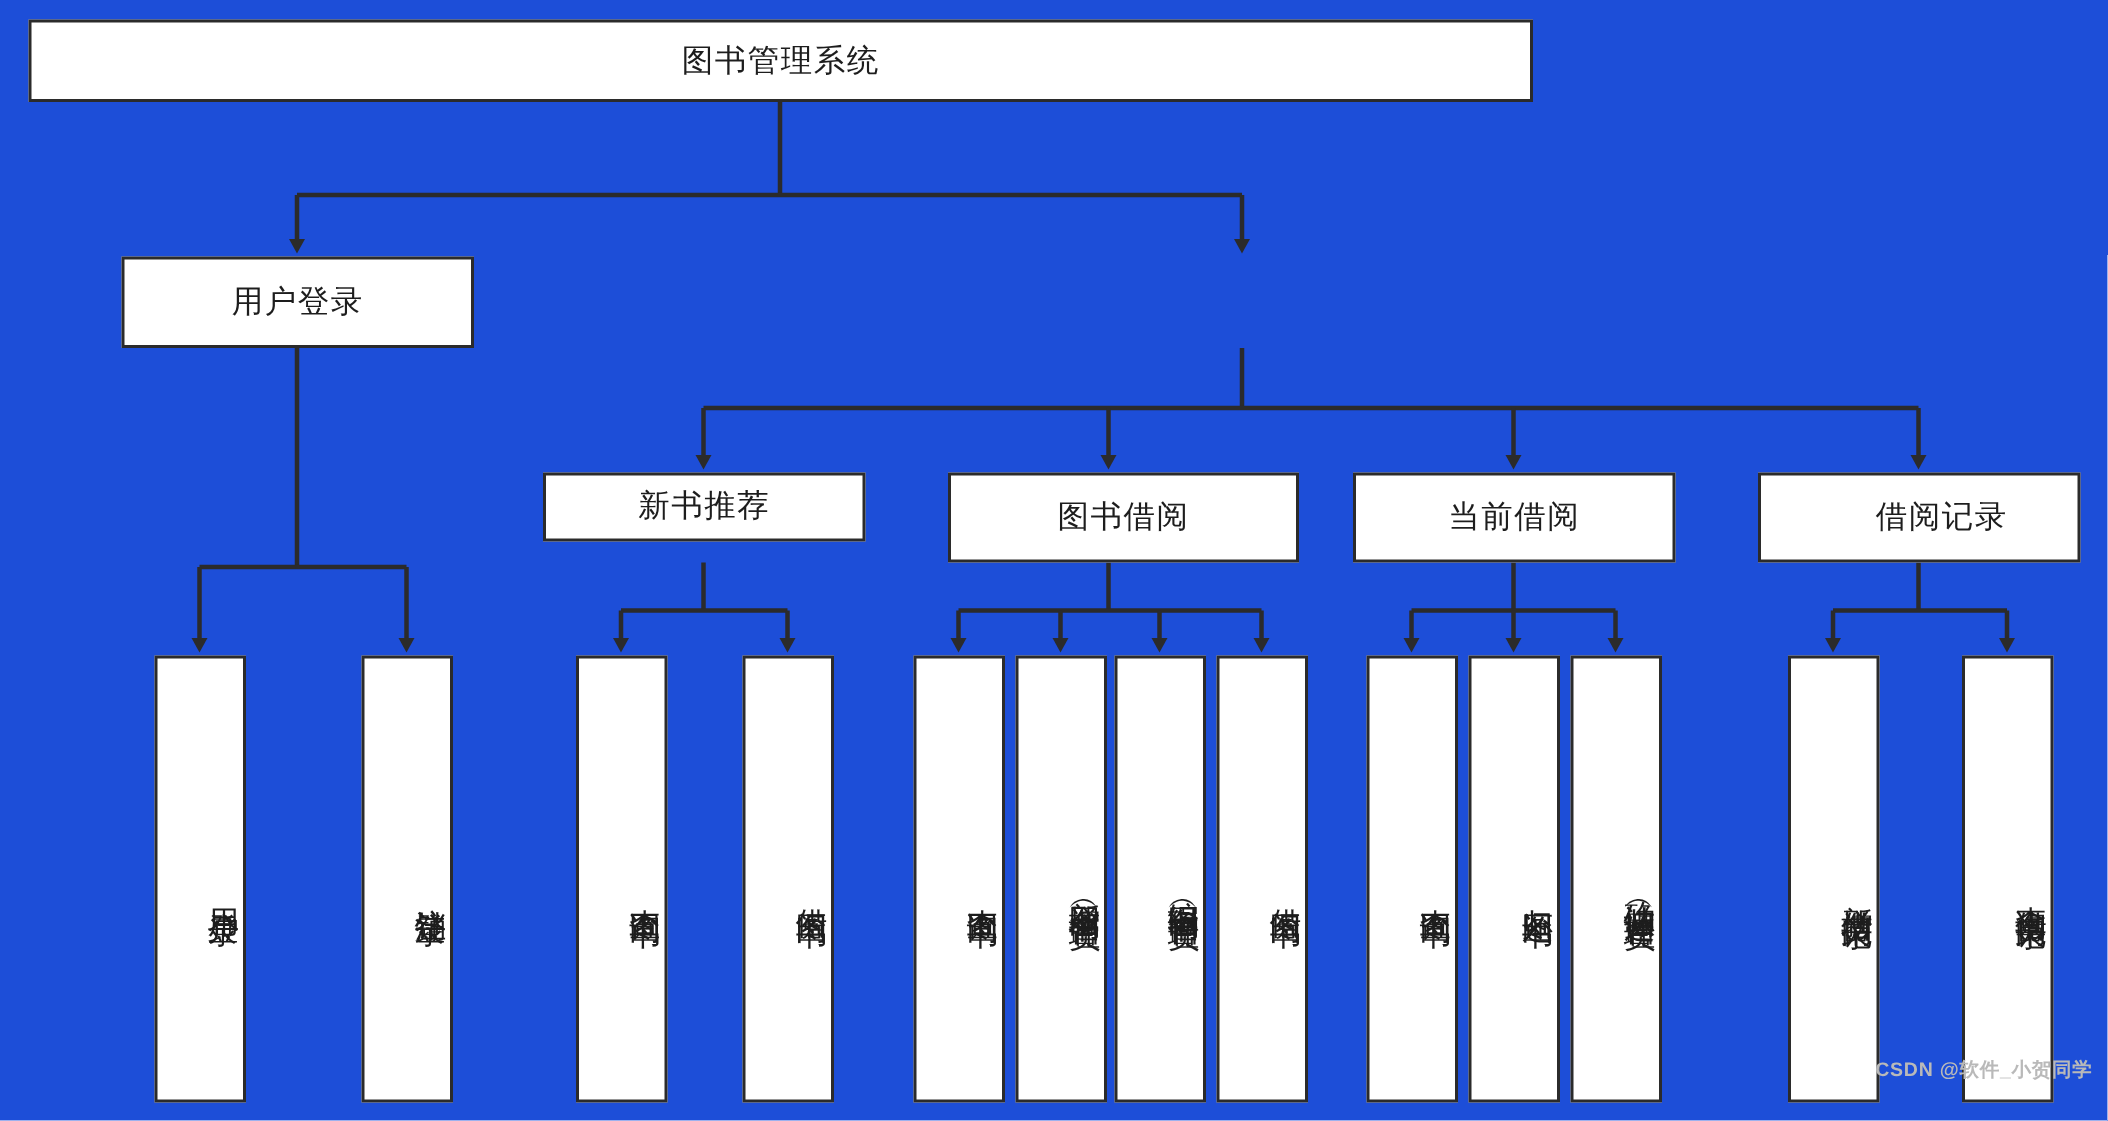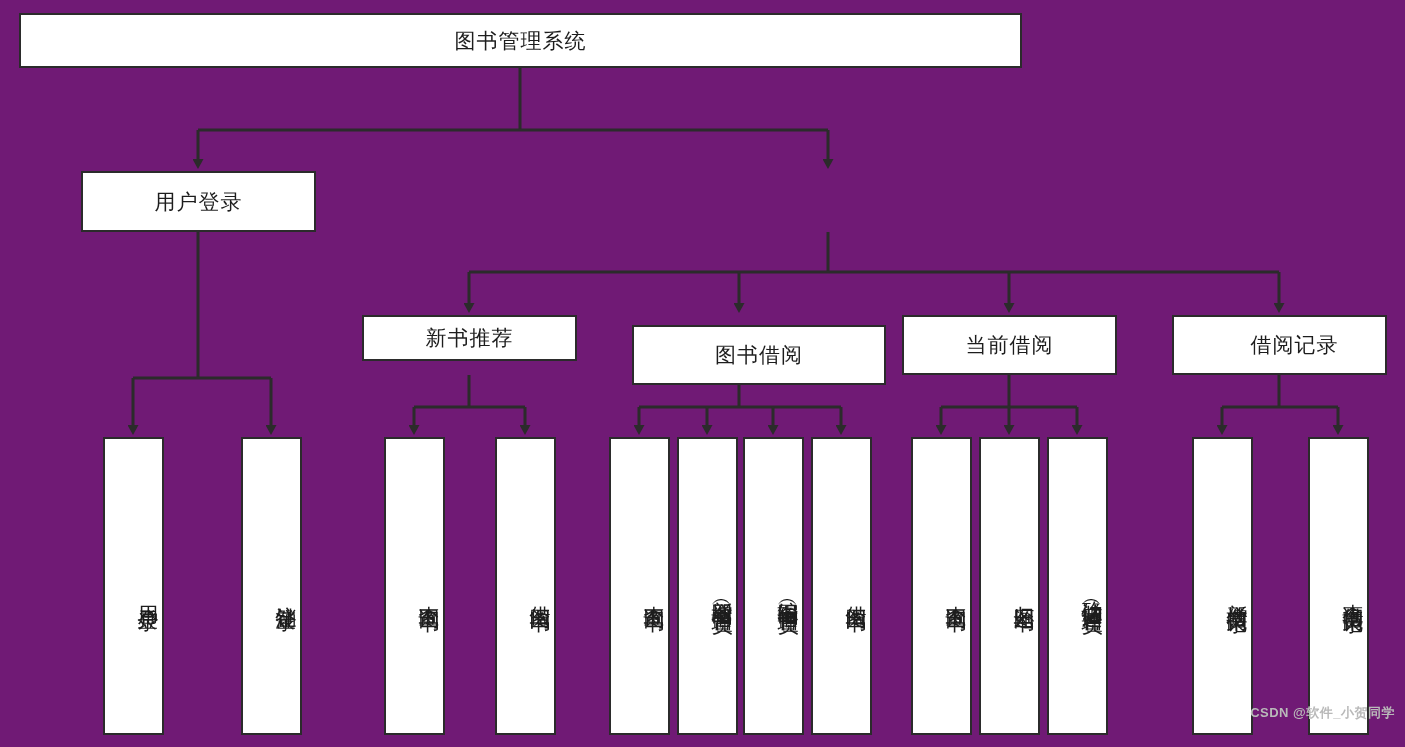--- a/index.html
+++ b/index.html
@@ -8,21 +8,21 @@
     padding: 0;
     background: #ffffff;
   }
   body {
     font-family: "Liberation Sans", "DejaVu Sans", sans-serif;
   }
   #canvas {
     position: relative;
     width: 1405px;
     height: 747px;
-    background: #701a75;
+    background: #1d4ed8;
     overflow: hidden;
   }
   #edges {
     position: absolute;
     left: 0;
     top: 0;
     width: 1405px;
     height: 747px;
   }
   .node {
@@ -129,21 +129,21 @@
     <span>图书管理系统</span>
   </div>
 
   <div class="node node-h" style="left:81px; top:171px; width:235px; height:61px;">
     <span>用户登录</span>
   </div>
 
   <div class="node node-h" style="left:362px; top:315px; width:215px; height:46px;">
     <span>新书推荐</span>
   </div>
-  <div class="node node-h" style="left:632px; top:325px; width:254px; height:60px;">
+  <div class="node node-h" style="left:632px; top:315px; width:234px; height:60px;">
     <span>图书借阅</span>
   </div>
   <div class="node node-h" style="left:902px; top:315px; width:215px; height:60px;">
     <span>当前借阅</span>
   </div>
   <div class="node node-h" style="left:1172px; top:315px; width:215px; height:60px;padding-left:30px;">
     <span>借阅记录</span>
   </div>
 
   <div class="node node-v" style="left:103px; top:437px; width:61px; height:298px;">

